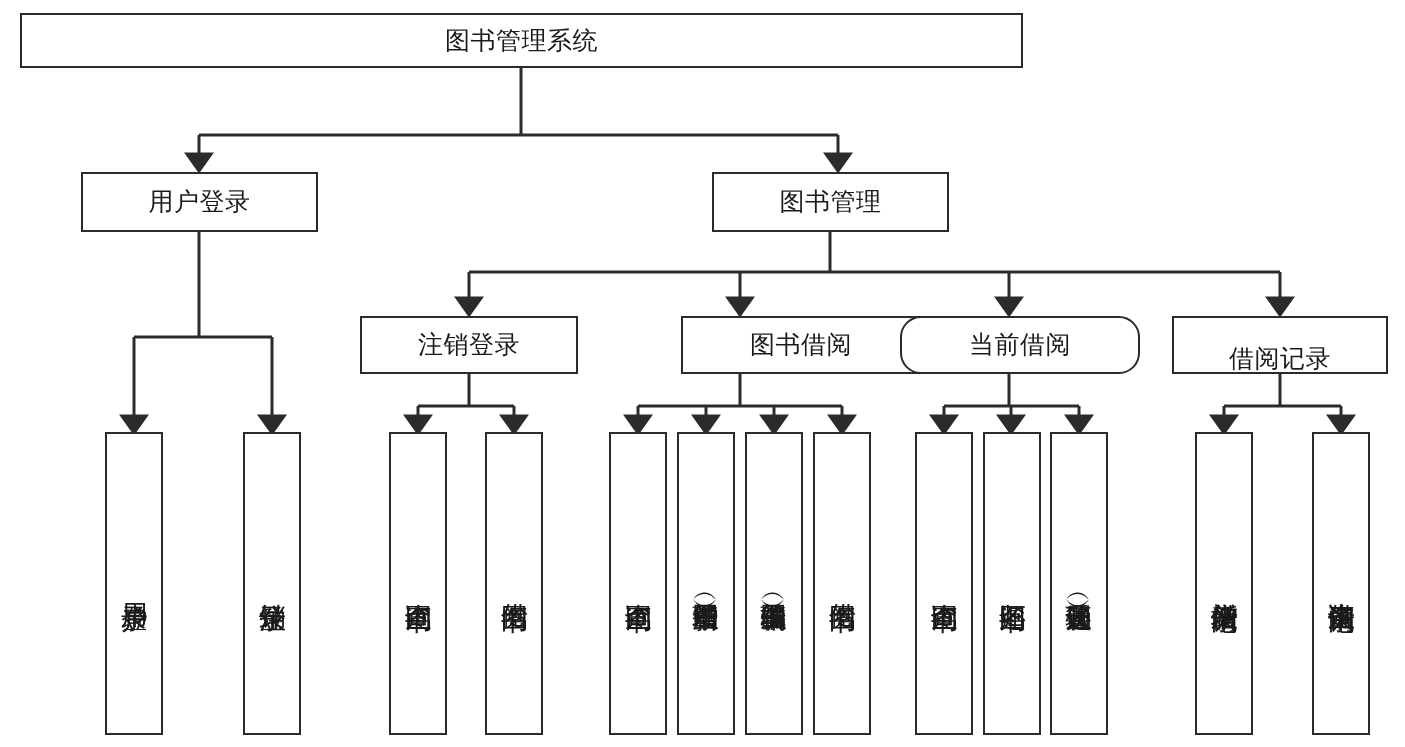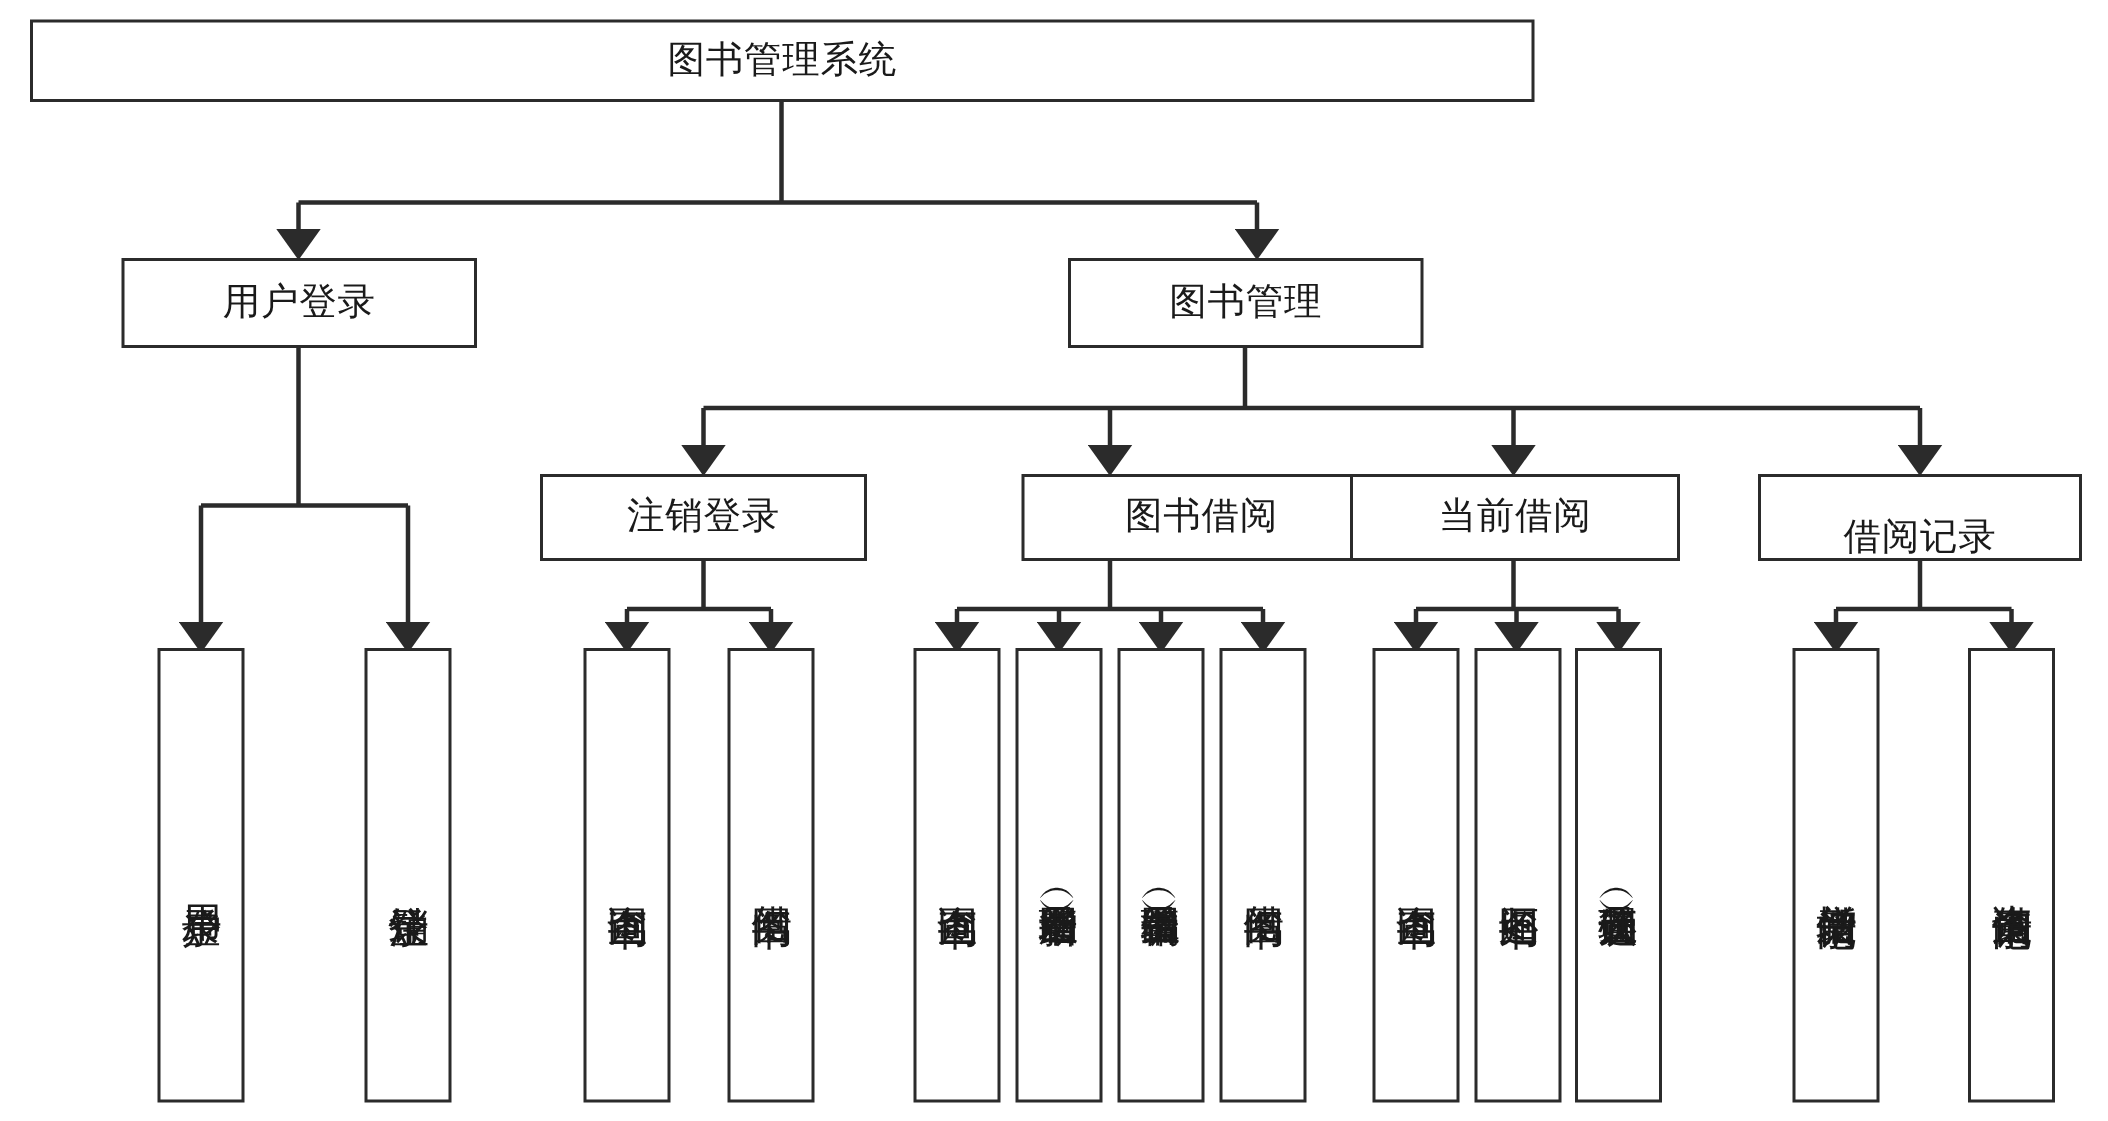--- a/index.html
+++ b/index.html
@@ -147,21 +147,21 @@
   </div>
 
   <div class="node horiz" style="left:360px; top:316px; width:218px; height:58px;">
     <span class="node-label">注销登录</span>
   </div>
 
   <div class="node horiz" style="left:633px; top:316px; width:240px; height:58px;margin-left:48px;">
     <span class="node-label">图书借阅</span>
   </div>
 
-  <div class="node horiz" style="left:900px; top:316px; width:220px; height:58px;">
+  <div class="node horiz" style="left:900px; top:316px; width:240px; height:58px;border-radius:21px;">
     <span class="node-label">当前借阅</span>
   </div>
 
   <div class="node horiz" style="left:1172px; top:316px; width:216px; height:58px;align-items:flex-end;">
     <span class="node-label">借阅记录</span>
   </div>
 
   <div class="node vert" style="left:105px; top:432px; width:58px; height:303px;">
     <span class="node-label">用户登录</span>
   </div>

